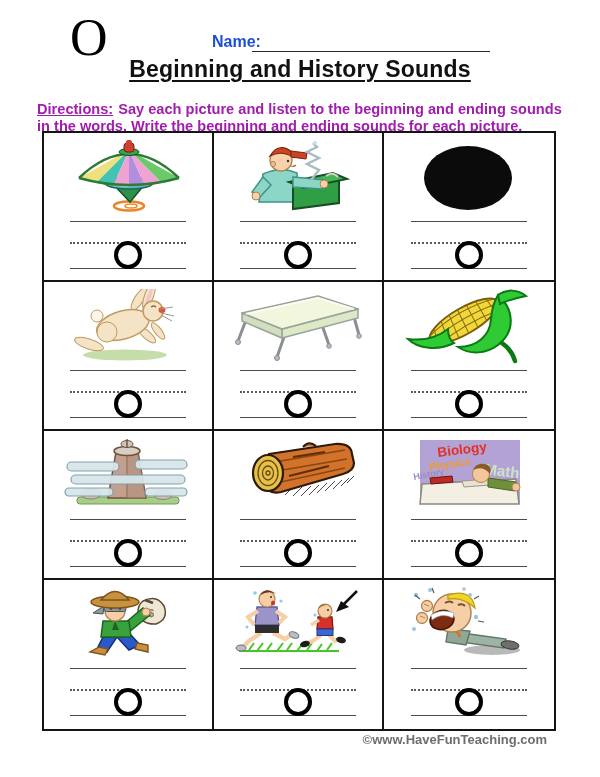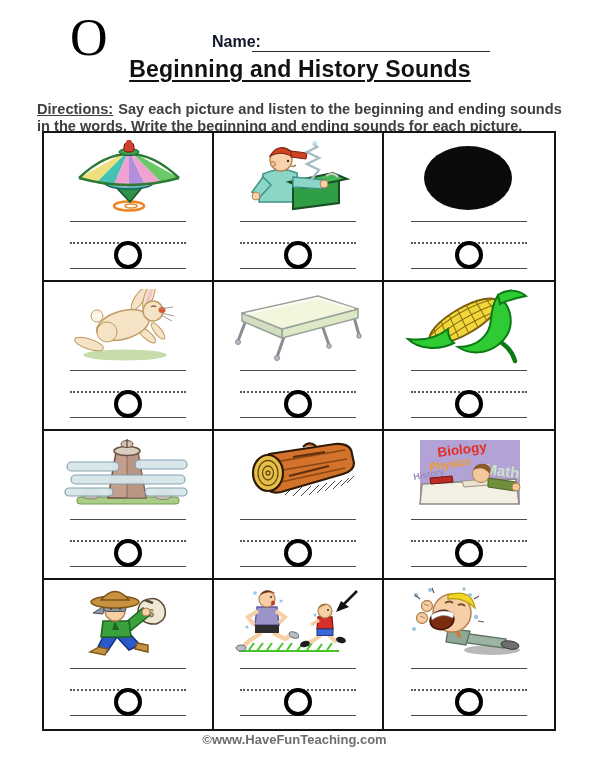--- a/index.html
+++ b/index.html
@@ -5,30 +5,30 @@
   html,body { margin:0; padding:0; background:#e8e8e8; }
   .page {
     position:relative; width:600px; height:777px; margin:0 auto;
     background:#ffffff; font-family:"Liberation Sans", sans-serif; color:#111;
     overflow:hidden;
   }
   .big-letter {
     position:absolute; left:70px; top:12px; font-family:"Liberation Serif", serif;
     font-size:52px; line-height:1; color:#000;
   }
-  .name-label { position:absolute; left:212px; top:33px; font-size:16px; font-weight:600; color:#0f172a; }
+  .name-label { position:absolute; left:212px; top:33px; font-size:16px; font-weight:600; color:#1d4ed8; }
   .name-line { position:absolute; left:252px; top:29px; width:238px; height:22px; border-bottom:1.6px solid #2a2a2a; }
   .title {
     position:absolute; left:0; top:56px; width:100%; text-align:center;
     font-size:23px; font-weight:bold; letter-spacing:0.2px;
     text-decoration:underline; text-underline-offset:3px; text-decoration-thickness:2px;
   }
   .directions {
     position:absolute; left:37px; top:86px; width:527px;
-    font-size:14.6px; line-height:1.2; font-weight:600; color:#404040;
+    font-size:14.6px; line-height:1.2; font-weight:600; color:#a21caf;
   }
   .dir-label { text-decoration:underline; margin-right:5px; }
   .grid {
     position:absolute; left:42px; top:131px; width:514px; height:600px;
     display:grid; grid-template-columns:1fr 1fr 1fr; grid-template-rows:1fr 1fr 1fr 1fr;
     border:2.5px solid #141414; box-sizing:border-box; background:#fff;
   }
   .cell {
     position:relative; border-right:2px solid #141414; border-bottom:2px solid #141414;
     display:flex; flex-direction:column; align-items:center; box-sizing:border-box;
@@ -40,21 +40,21 @@
   .writing { position:relative; width:116px; height:50px; margin:2px auto 0; }
   .wline { position:absolute; left:0; right:0; height:0; }
   .wline.top { top:0; border-top:1.7px solid #4a4a4a; }
   .wline.mid { top:21px; border-top:2.4px dotted #5a5a5a; }
   .wline.bot { top:47px; border-top:1.7px solid #4a4a4a; }
   .trace-ring {
     position:absolute; left:50%; top:20px; width:28px; height:28px; margin-left:-14px;
     border:4.6px solid #000; border-radius:50%; box-sizing:border-box; background:#fff;
   }
   .footer {
-    position:absolute; left:42px; top:732px; width:513px; text-align:center;
+    position:absolute; left:42px; top:732px; width:513px; text-align:right;
     font-size:13px; font-weight:600; color:#6e6e6e; padding-right:8px; box-sizing:border-box;
   }
   svg text { font-family:"Liberation Sans", sans-serif; font-weight:bold; }
 </style>
 </head>
 <body>
 
 <div class="page">
 
   <div class="big-letter">O</div>

